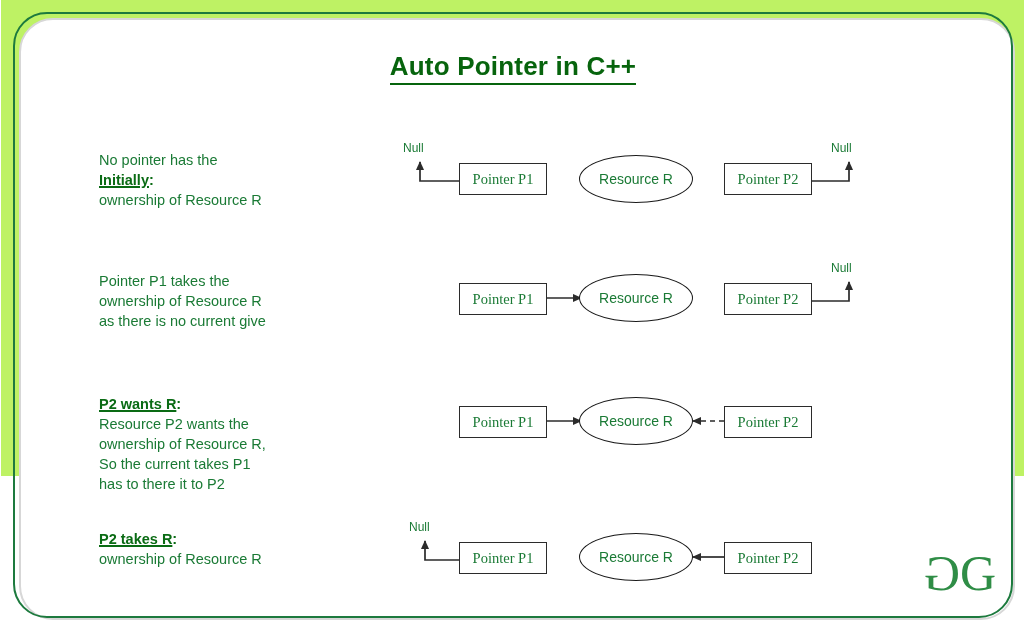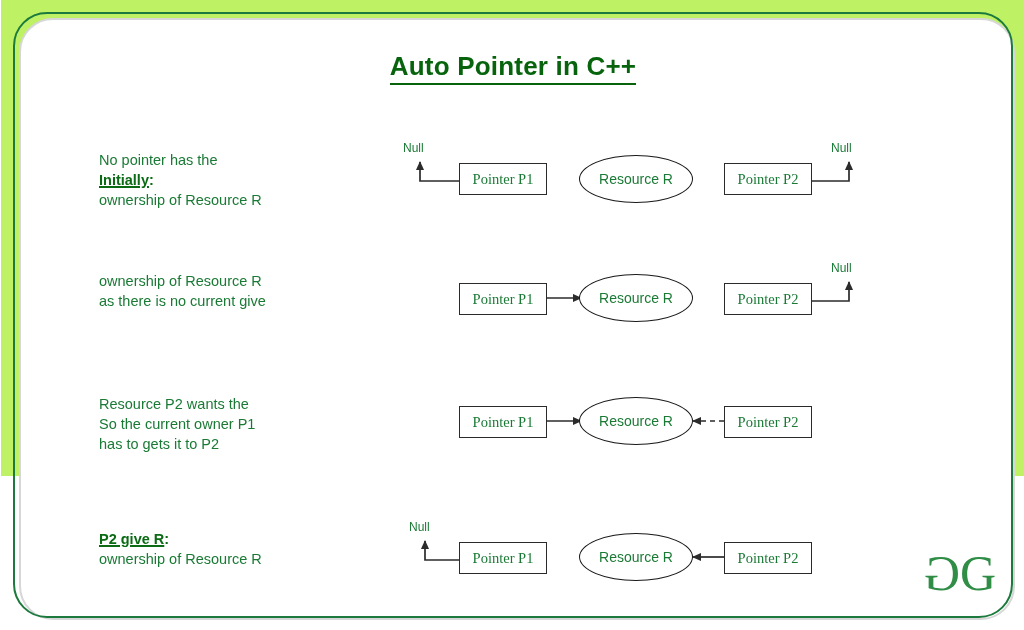--- a/index.html
+++ b/index.html
@@ -158,33 +158,38 @@
 
     <div class="step-text" style="top:150px;">
       <div class="step-line">No pointer has the</div>
       <div class="step-line step-head">
         <u>Initially</u><span>:</span>
       </div>
       <div class="step-line">ownership of Resource R</div>
     </div>
 
     <div class="step-text" style="top:271px;">
+      <div class="step-line">Pointer P1 takes the</div>
       <div class="step-line">ownership of Resource R</div>
       <div class="step-line">as there is no current give</div>
     </div>
 
     <div class="step-text" style="top:394px;">
+      <div class="step-line step-head">
+        <u>P2 wants R</u><span>:</span>
+      </div>
       <div class="step-line">Resource P2 wants the</div>
-      <div class="step-line">So the current owner P1</div>
-      <div class="step-line">has to gets it to P2</div>
+      <div class="step-line">ownership of Resource R,</div>
+      <div class="step-line">So the current takes P1</div>
+      <div class="step-line">has to there it to P2</div>
     </div>
 
     <div class="step-text" style="top:529px;">
       <div class="step-line step-head">
-        <u>P2 give R</u><span>:</span>
+        <u>P2 takes R</u><span>:</span>
       </div>
       <div class="step-line">ownership of Resource R</div>
     </div>
 
     <svg class="edge-svg" viewBox="0 0 1024 630">
       <defs>
         <marker id="arrowhead" markerWidth="9" markerHeight="8" refX="8" refY="4" orient="auto" markerUnits="userSpaceOnUse">
           <path d="M0,0 L9,4 L0,8 z" fill="#2b2b2b"></path>
         </marker>
       </defs>

